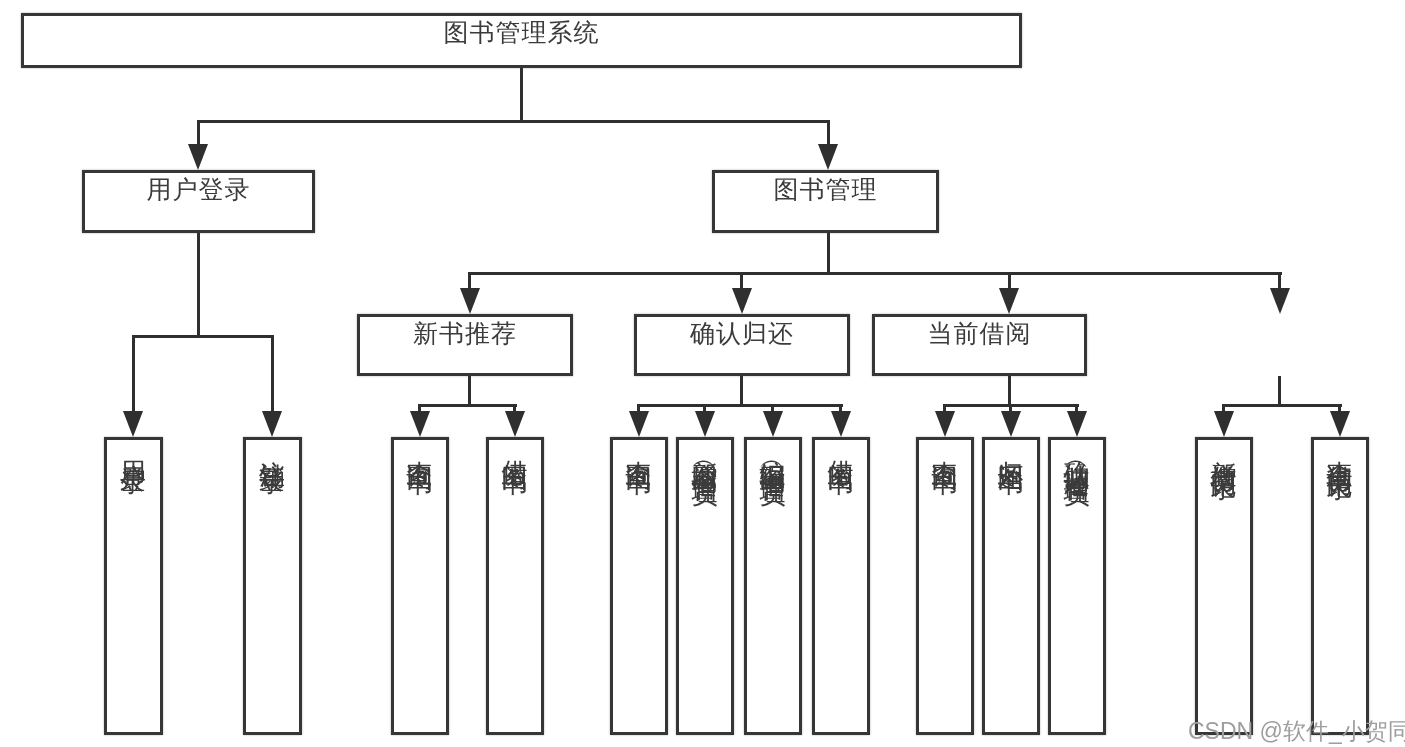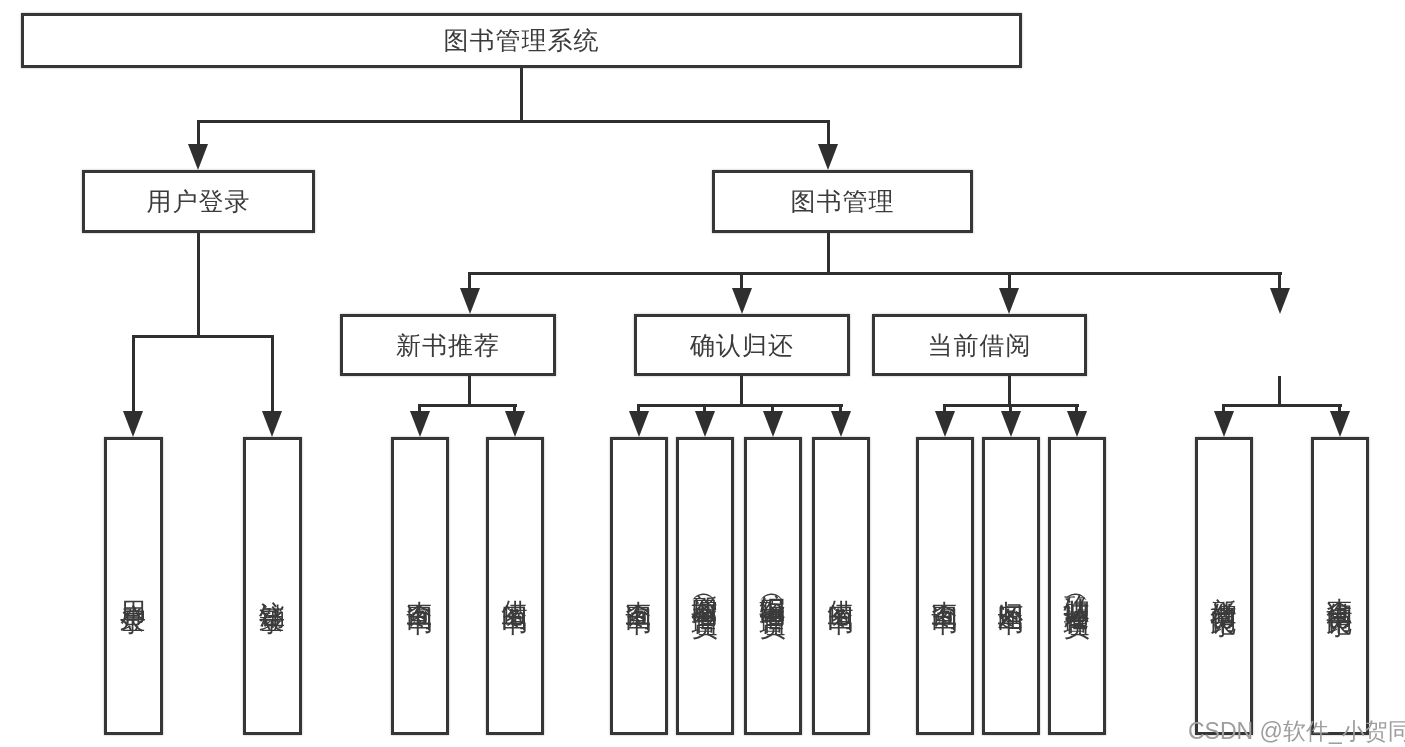--- a/index.html
+++ b/index.html
@@ -9,21 +9,20 @@
     font-family: "Liberation Sans", sans-serif;
     overflow: hidden;
   }
   .canvas { position: relative; width: 1405px; height: 747px; background: #ffffff; }
   .box {
     position: absolute;
     border: 3px solid #363636;
     background: #ffffff;
     box-sizing: border-box;
     display: flex;
-    align-items: center;
     justify-content: center;
     box-shadow: 0 0 2px rgba(90,90,90,0.45);
   }
   .lbl {
     color: #3b3b3b;
     font-size: 25px;
     letter-spacing: 1px;
     white-space: nowrap;
   }
   .box.v .lbl {
@@ -64,21 +63,21 @@
   <div class="line" style="left:520px;top:68px;width:3px;height:52px"></div>
   <div class="line" style="left:197px;top:120px;width:633px;height:3px"></div>
   <div class="line" style="left:197px;top:120px;width:3px;height:26px"></div>
   <div class="arrow" style="left:188px;top:144px"></div>
   <div class="line" style="left:827px;top:120px;width:3px;height:26px"></div>
   <div class="arrow" style="left:818px;top:144px"></div>
 
   <div class="box h" style="left:82px;top:170px;width:233px;height:63px">
     <span class="lbl">用户登录</span>
   </div>
-  <div class="box h" style="left:712px;top:170px;width:261px;height:63px">
+  <div class="box h" style="left:712px;top:170px;width:227px;height:63px">
     <span class="lbl">图书管理</span>
   </div>
 
   <div class="line" style="left:197px;top:233px;width:3px;height:102px"></div>
   <div class="line" style="left:132px;top:335px;width:142px;height:3px"></div>
   <div class="line" style="left:132px;top:335px;width:3px;height:78px"></div>
   <div class="arrow" style="left:123px;top:411px"></div>
   <div class="line" style="left:271px;top:335px;width:3px;height:78px"></div>
   <div class="arrow" style="left:262px;top:411px"></div>
 
@@ -86,21 +85,21 @@
   <div class="line" style="left:468px;top:272px;width:814px;height:3px"></div>
   <div class="line" style="left:468px;top:272px;width:3px;height:18px"></div>
   <div class="arrow" style="left:460px;top:288px"></div>
   <div class="line" style="left:740px;top:272px;width:3px;height:18px"></div>
   <div class="arrow" style="left:732px;top:288px"></div>
   <div class="line" style="left:1008px;top:272px;width:3px;height:18px"></div>
   <div class="arrow" style="left:999px;top:288px"></div>
   <div class="line" style="left:1278px;top:272px;width:3px;height:18px"></div>
   <div class="arrow" style="left:1270px;top:288px"></div>
 
-  <div class="box h" style="left:340px;top:314px;width:216px;height:62px">
+  <div class="box h" style="left:357px;top:314px;width:216px;height:62px">
     <span class="lbl">新书推荐</span>
   </div>
   <div class="box h" style="left:634px;top:314px;width:216px;height:62px">
     <span class="lbl">确认归还</span>
   </div>
   <div class="box h" style="left:872px;top:314px;width:215px;height:62px">
     <span class="lbl">当前借阅</span>
   </div>
 
   <div class="line" style="left:468px;top:376px;width:3px;height:28px"></div>

